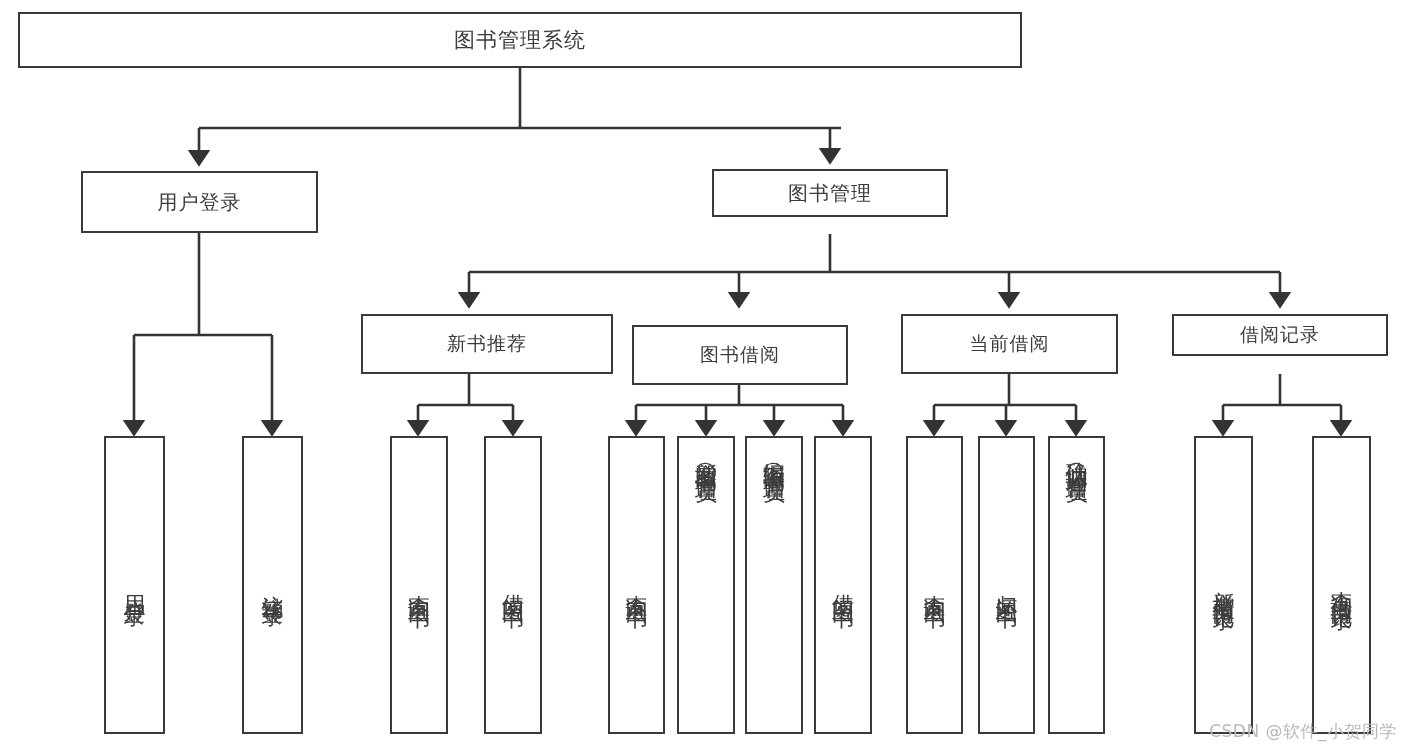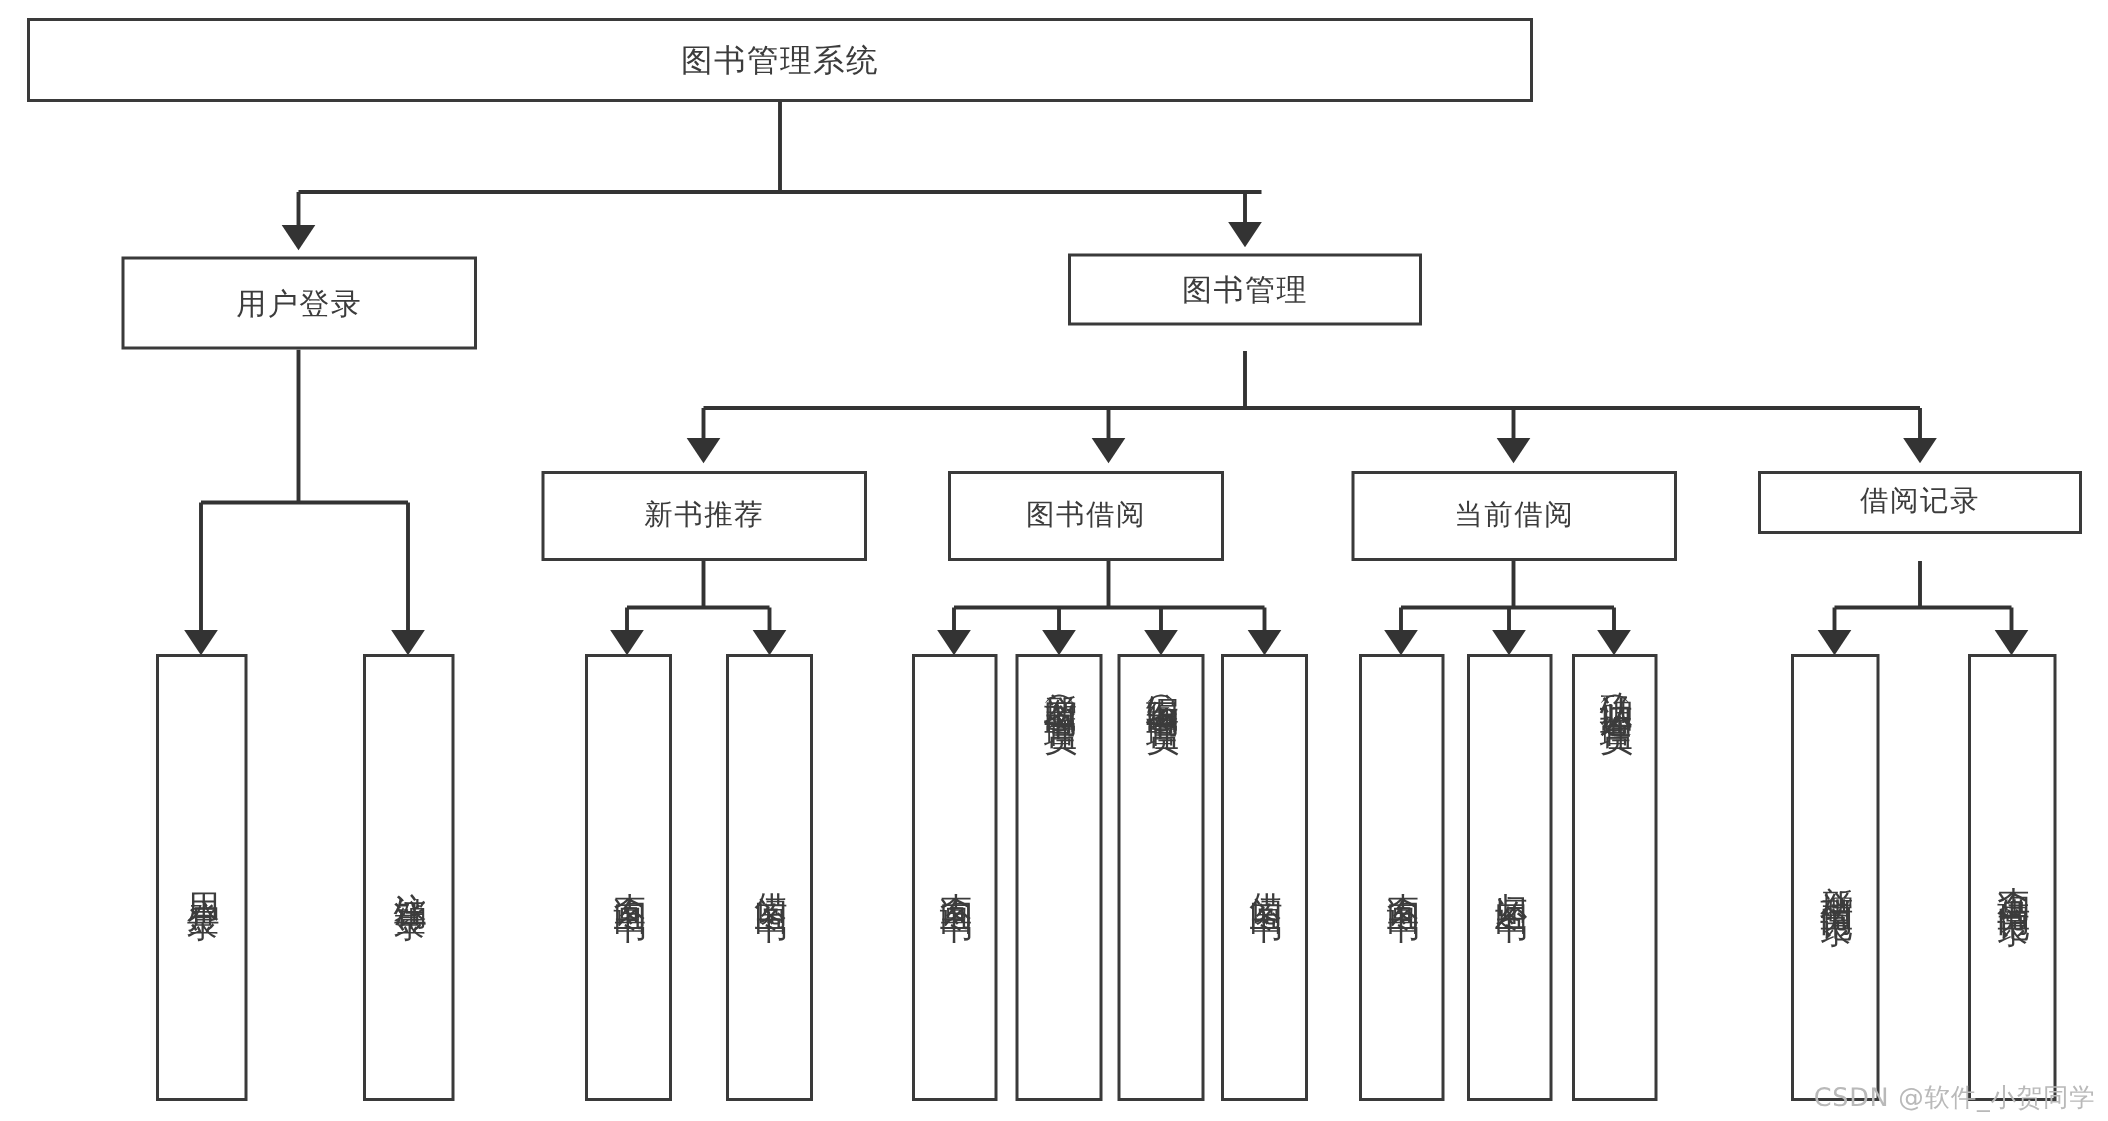--- a/index.html
+++ b/index.html
@@ -123,25 +123,25 @@
   </div>
 
   <div class="node lvl2" style="left:81px;top:171px;width:237px;height:62px;">
     <span class="lbl">用户登录</span>
   </div>
 
   <div class="node lvl2" style="left:712px;top:169px;width:236px;height:48px;">
     <span class="lbl">图书管理</span>
   </div>
 
-  <div class="node lvl3" style="left:361px;top:314px;width:217px;height:60px;">
+  <div class="node lvl3" style="left:361px;top:314px;width:252px;height:60px;">
     <span class="lbl">新书推荐</span>
   </div>
 
-  <div class="node lvl3" style="left:632px;top:314px;width:184px;height:60px;">
+  <div class="node lvl3" style="left:632px;top:325px;width:216px;height:60px;">
     <span class="lbl">图书借阅</span>
   </div>
 
   <div class="node lvl3" style="left:901px;top:314px;width:217px;height:60px;">
     <span class="lbl">当前借阅</span>
   </div>
 
   <div class="node lvl3" style="left:1172px;top:314px;width:216px;height:42px;">
     <span class="lbl">借阅记录</span>
   </div>

